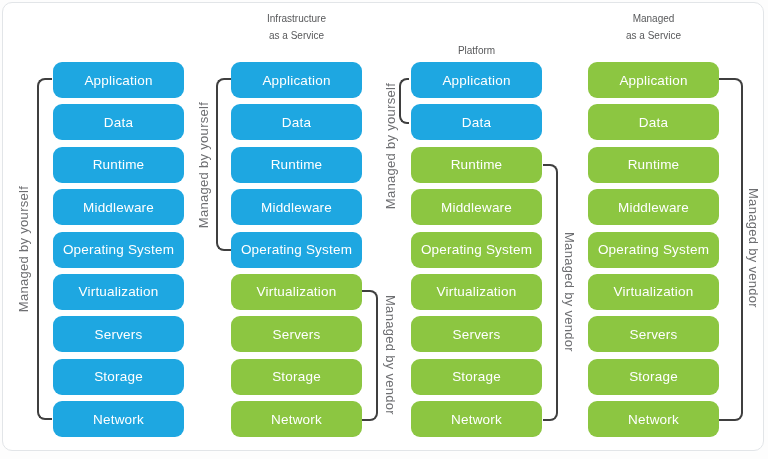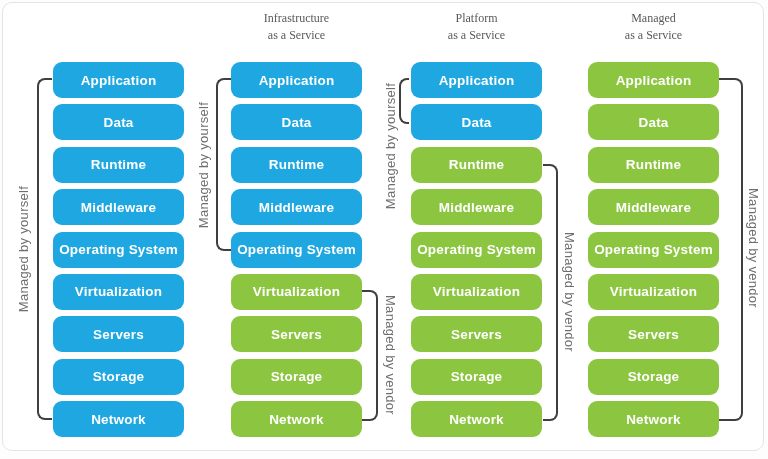--- a/index.html
+++ b/index.html
@@ -2,24 +2,24 @@
 <html style="--self: #1ea7e1; --vendor: #8cc641; --bracket: #3f3f3f; --heading: #58595b; --label: #6d6e71; --box_text: #ffffff;"><head>
 <meta charset="utf-8">
 <style>
   html,body{margin:0;padding:0;background:#fff;}
   #stage{position:relative;width:768px;height:459px;background:#fdfdfd;overflow:hidden;
          font-family:"Liberation Sans",sans-serif;}
   .frame{position:absolute;left:2px;top:2px;width:760px;height:447px;border:1.5px solid #e2e5e8;
          border-radius:10px;background:#ffffff;}
   .col-header{position:absolute;top:8px;height:36px;width:131px;display:flex;flex-direction:column;
          justify-content:flex-end;text-align:center;color:var(--heading,#58595b);
-         font-size:12px;line-height:17px;font-family:Liberation Serif, serif;}
+         font-size:10px;line-height:17px;}
   .stack{position:absolute;top:62px;width:131px;display:flex;flex-direction:column;gap:6.4px;}
   .box{height:36px;border-radius:9px;display:flex;align-items:center;justify-content:center;
-       color:var(--box_text,#fff);font-weight:bold;font-size:13.5px;letter-spacing:.2px;}
+       color:var(--box_text,#fff);font-weight:normal;font-size:13.5px;letter-spacing:.2px;}
   .box[data-type="self"]{background:var(--self,#1ea7e1);}
   .box[data-type="vendor"]{background:var(--vendor,#8cc641);}
   .bracket{position:absolute;box-sizing:border-box;}
   .bracket.left{border-left:2px solid var(--bracket,#3f3f3f);
                 border-top:2px solid var(--bracket,#3f3f3f);
                 border-bottom:2px solid var(--bracket,#3f3f3f);
                 border-radius:8px 0 0 8px;}
   .bracket.right{border-right:2px solid var(--bracket,#3f3f3f);
                  border-top:2px solid var(--bracket,#3f3f3f);
                  border-bottom:2px solid var(--bracket,#3f3f3f);
@@ -32,21 +32,21 @@
 </head>
 <body>
 
 <div id="stage">
   <div class="frame"></div>
 
   <div class="col-header" style="left:231px;">
     <div>Infrastructure</div>
     <div>as a Service</div>
   </div>
-  <div class="col-header" style="left:411px;">
+  <div class="col-header" style="left:411px;margin-top:32px;">
     <div>Platform</div>
     <div>as a Service</div>
   </div>
   <div class="col-header" style="left:588px;">
     <div>Managed</div>
     <div>as a Service</div>
   </div>
 
   <div class="stack" style="left:53px;">
     <div class="box" data-type="self">Application</div>

